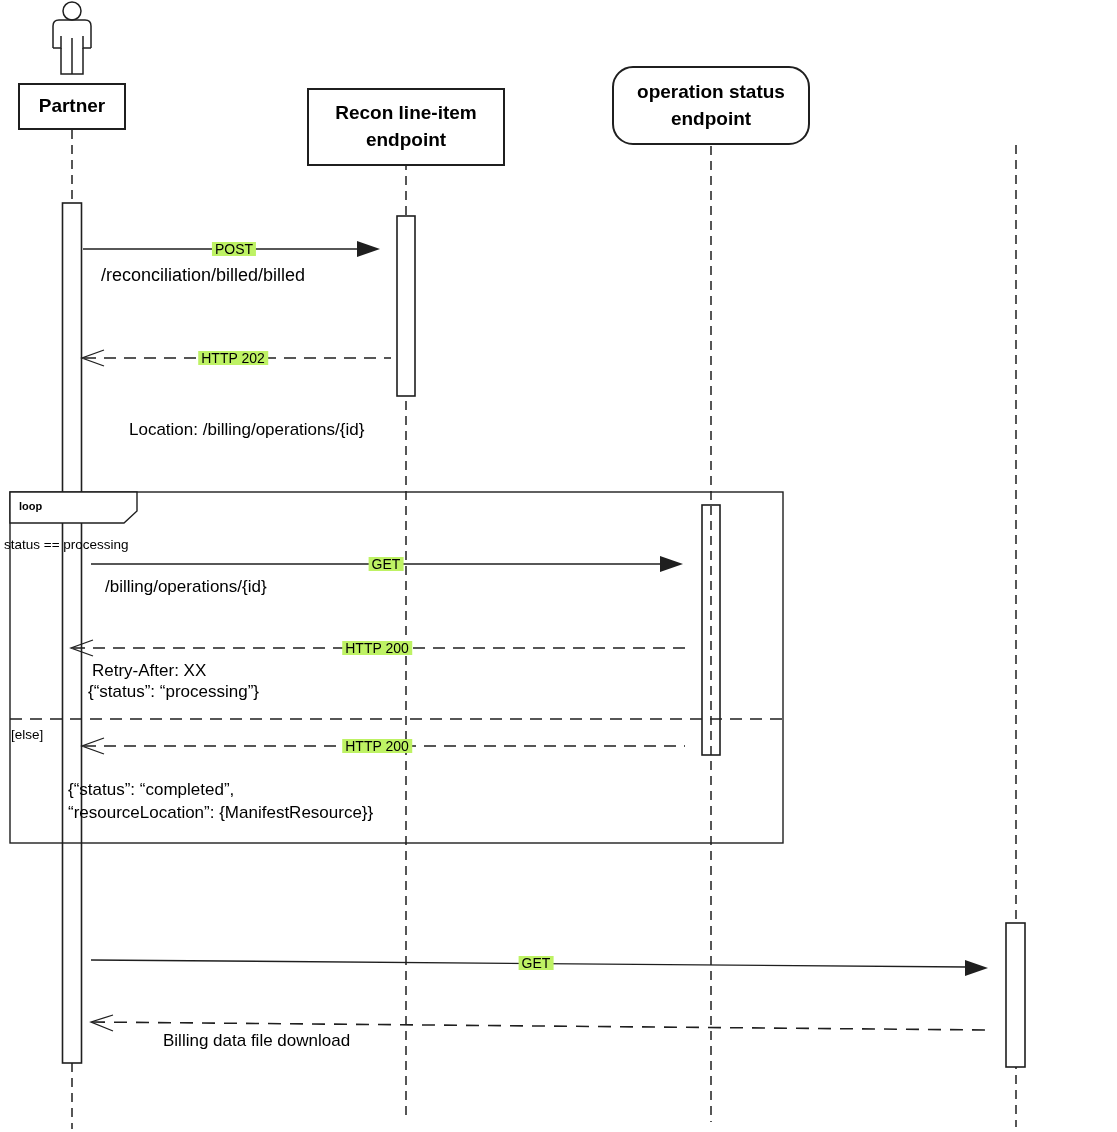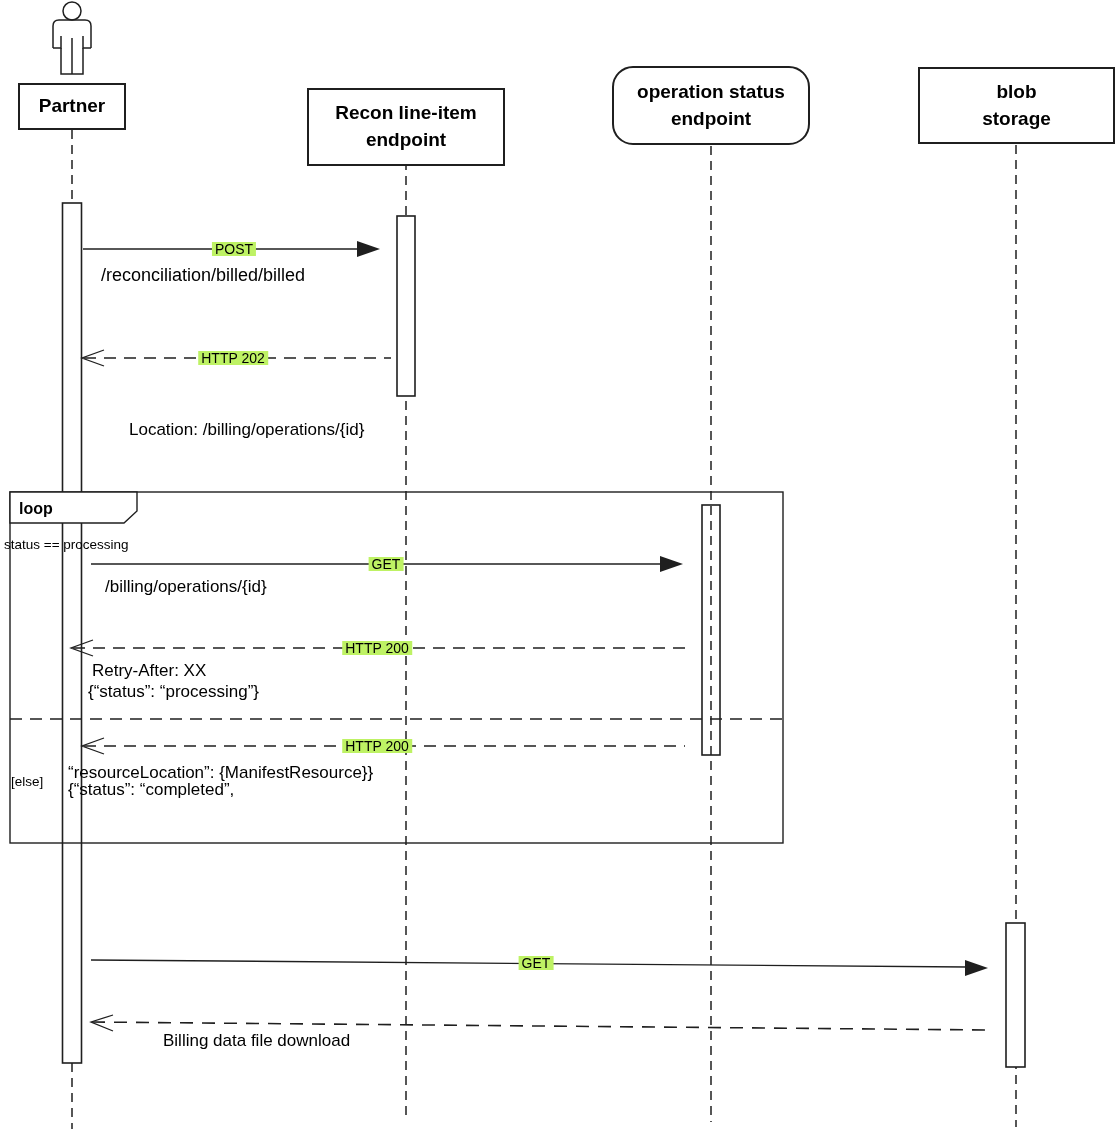--- a/index.html
+++ b/index.html
@@ -39,21 +39,21 @@
   }
   .msg-detail {
     position: absolute;
     font-size: 17px;
     white-space: nowrap;
     line-height: 1;
   }
   .frag-operator {
     position: absolute;
     font-weight: bold;
-    font-size: 16px;
+    font-size: 11px;
     white-space: nowrap;
   }
   .frag-guard, .frag-else {
     position: absolute;
     font-size: 13.5px;
     white-space: nowrap;
   }
 </style>
 </head>
 <body>
@@ -126,36 +126,34 @@
   </svg>
 
   <div class="participant-box" style="left:18px; top:83px; width:108px; height:47px;">Partner</div>
 
   <div class="participant-box" style="left:307px; top:67px; width:198px; height:78px;margin-top:21px;">Recon line-item
 endpoint</div>
 
   <div class="participant-box" style="left:612px; top:66px; width:198px; height:79px;border-radius:21px;">operation status
 endpoint</div>
 
-  <div class="participant-box" style="left:918px; top:67px; width:197px; height:77px;">blob
-storage</div>
 
   <div class="frag-operator" style="left:19px; top:500px;">loop</div>
   <div class="frag-guard" style="left:4px; top:537px;">status == processing</div>
-  <div class="frag-else" style="left:11px; top:727px;margin-top:47px;">[else]</div>
+  <div class="frag-else" style="left:11px; top:727px;">[else]</div>
 
   <div class="msg-label" style="left:234px; top:249px;">POST</div>
   <div class="msg-label" style="left:233px; top:358px;">HTTP 202</div>
   <div class="msg-label" style="left:386px; top:564px;">GET</div>
   <div class="msg-label" style="left:377px; top:648px;">HTTP 200</div>
   <div class="msg-label" style="left:377px; top:746px;">HTTP 200</div>
   <div class="msg-label" style="left:536px; top:963px;">GET</div>
 
   <div class="msg-detail" style="left:101px; top:266px; font-size:18px;">/reconciliation/billed/billed</div>
   <div class="msg-detail" style="left:129px; top:373px;margin-top:48px;">Location: /billing/operations/{id}</div>
   <div class="msg-detail" style="left:105px; top:578px;">/billing/operations/{id}</div>
   <div class="msg-detail" style="left:92px; top:662px;">Retry-After: XX</div>
   <div class="msg-detail" style="left:88px; top:683px;">{“status”: “processing”}</div>
   <div class="msg-detail" style="left:68px; top:781px;text-align:center;">{“status”: “completed”,</div>
-  <div class="msg-detail" style="left:68px; top:764px;text-align:right;">“resourceLocation”: {ManifestResource}}</div>
+  <div class="msg-detail" style="left:68px; top:804px;text-align:right;">“resourceLocation”: {ManifestResource}}</div>
   <div class="msg-detail" style="left:163px; top:1032px;">Billing data file download</div>
 
 </div>
 
 </body></html>

